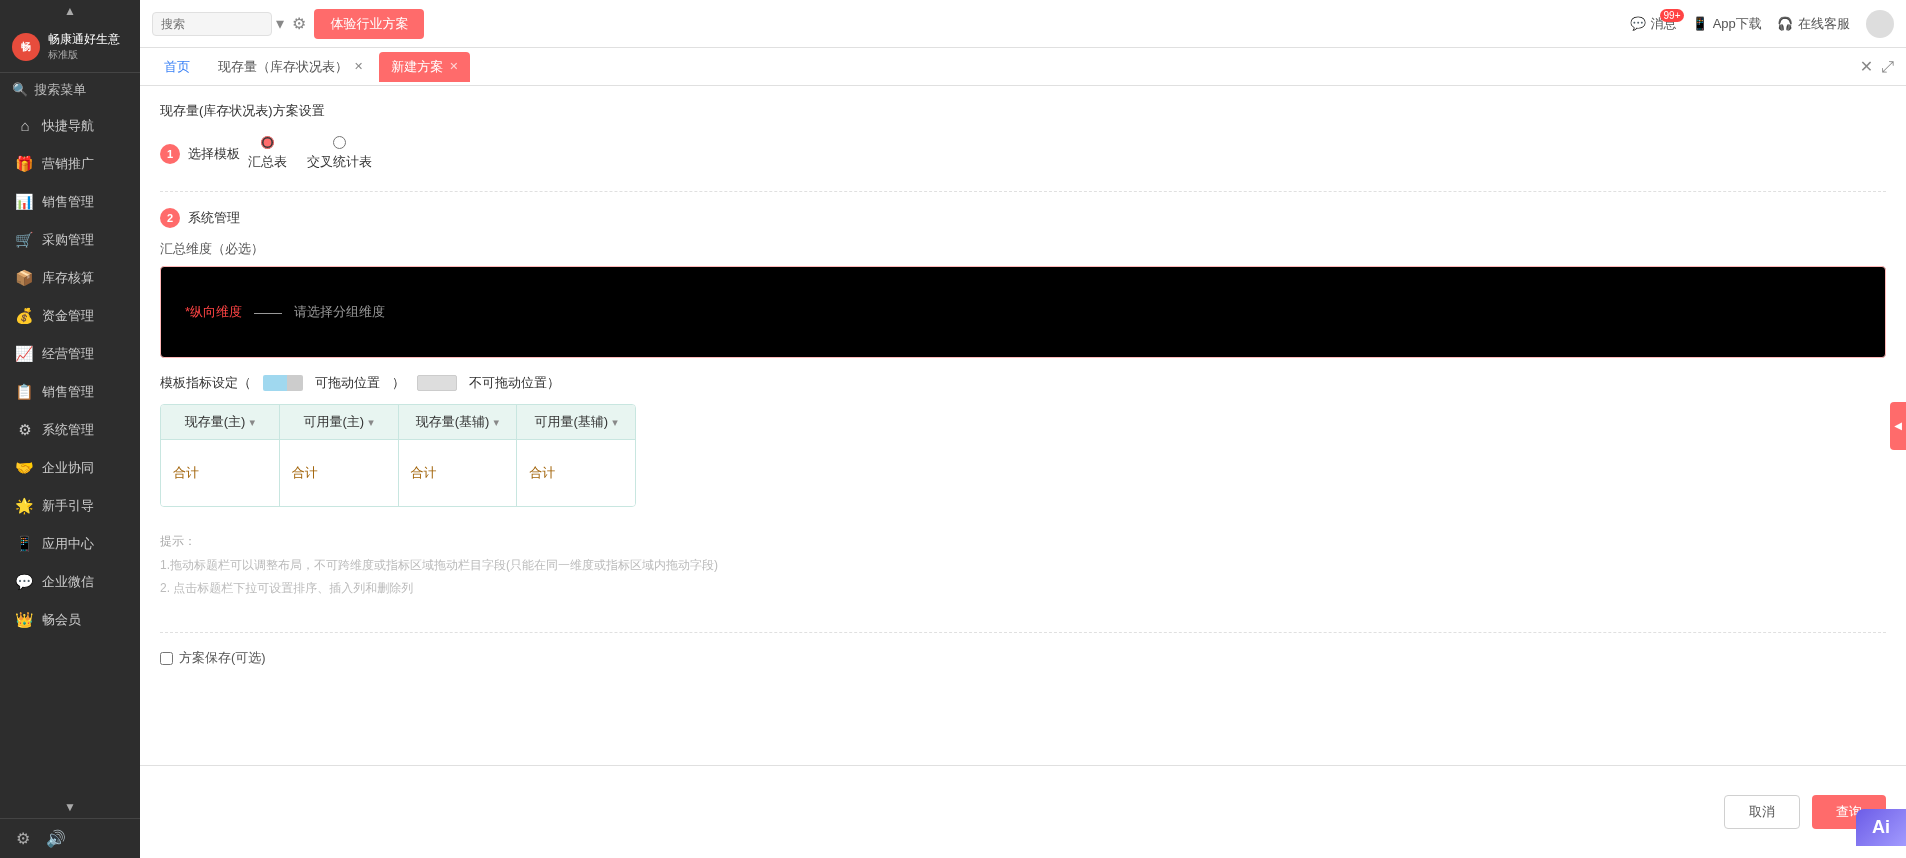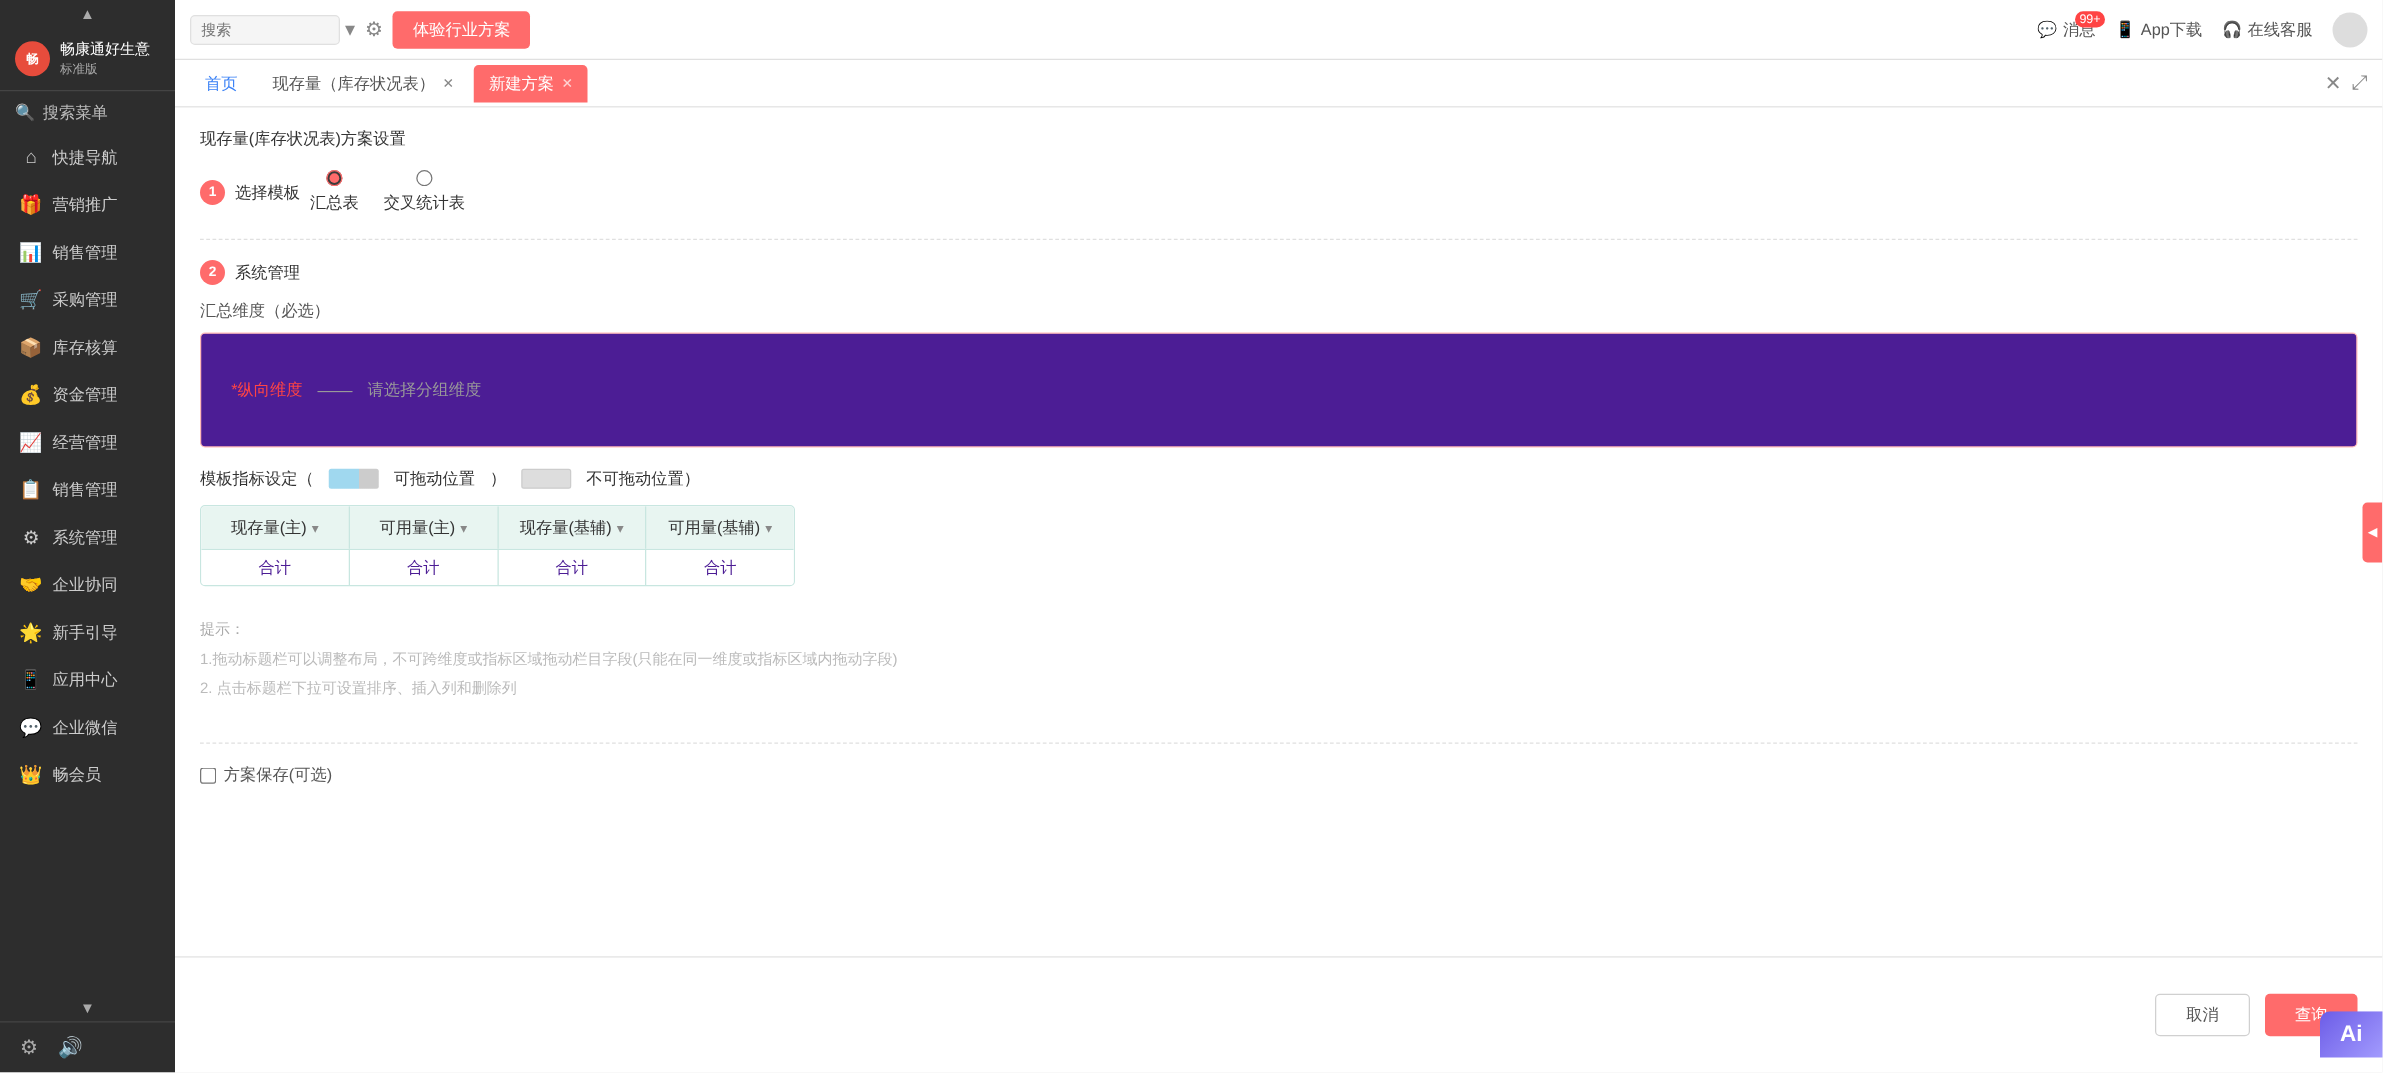--- a/index.html
+++ b/index.html
@@ -288,21 +288,21 @@
       accent-color: #ff6b6b;
     }
 
     
     .dimension-label {
       font-size: 13px;
       color: #555;
       margin-bottom: 8px;
     }
     .dimension-box {
-      background: #4c1d95;
+      background: #000000;
       border: 1px solid #ffb8b8;
       border-radius: 4px;
       padding: 36px 24px;
       display: flex;
       align-items: center;
       gap: 12px;
       min-height: 70px;
     }
     .dimension-required {
       color: #ff4444;
@@ -374,25 +374,24 @@
     }
     .stats-cell:last-child { border-right: none; }
     .stats-cell .chevron { color: #888; font-size: 11px; cursor: pointer; }
     .stats-data-row {
       display: flex;
       border-top: 1px solid #c8e6e0;
       background: #fff;
     }
     .stats-data-cell {
       flex: 1;
-      padding: 5px 12px;
+      padding: 24px 12px;
       border-right: 1px solid #c8e6e0;
-      text-align: center;
-      font-size: 13px;
-      color: #4c1d95;
+      font-size: 13px;
+      color: #a16207;
     }
     .stats-data-cell:last-child { border-right: none; }
 
     
     .tips-section {
       margin-top: 16px;
       padding: 10px 0;
     }
     .tips-title {
       font-size: 12px;

